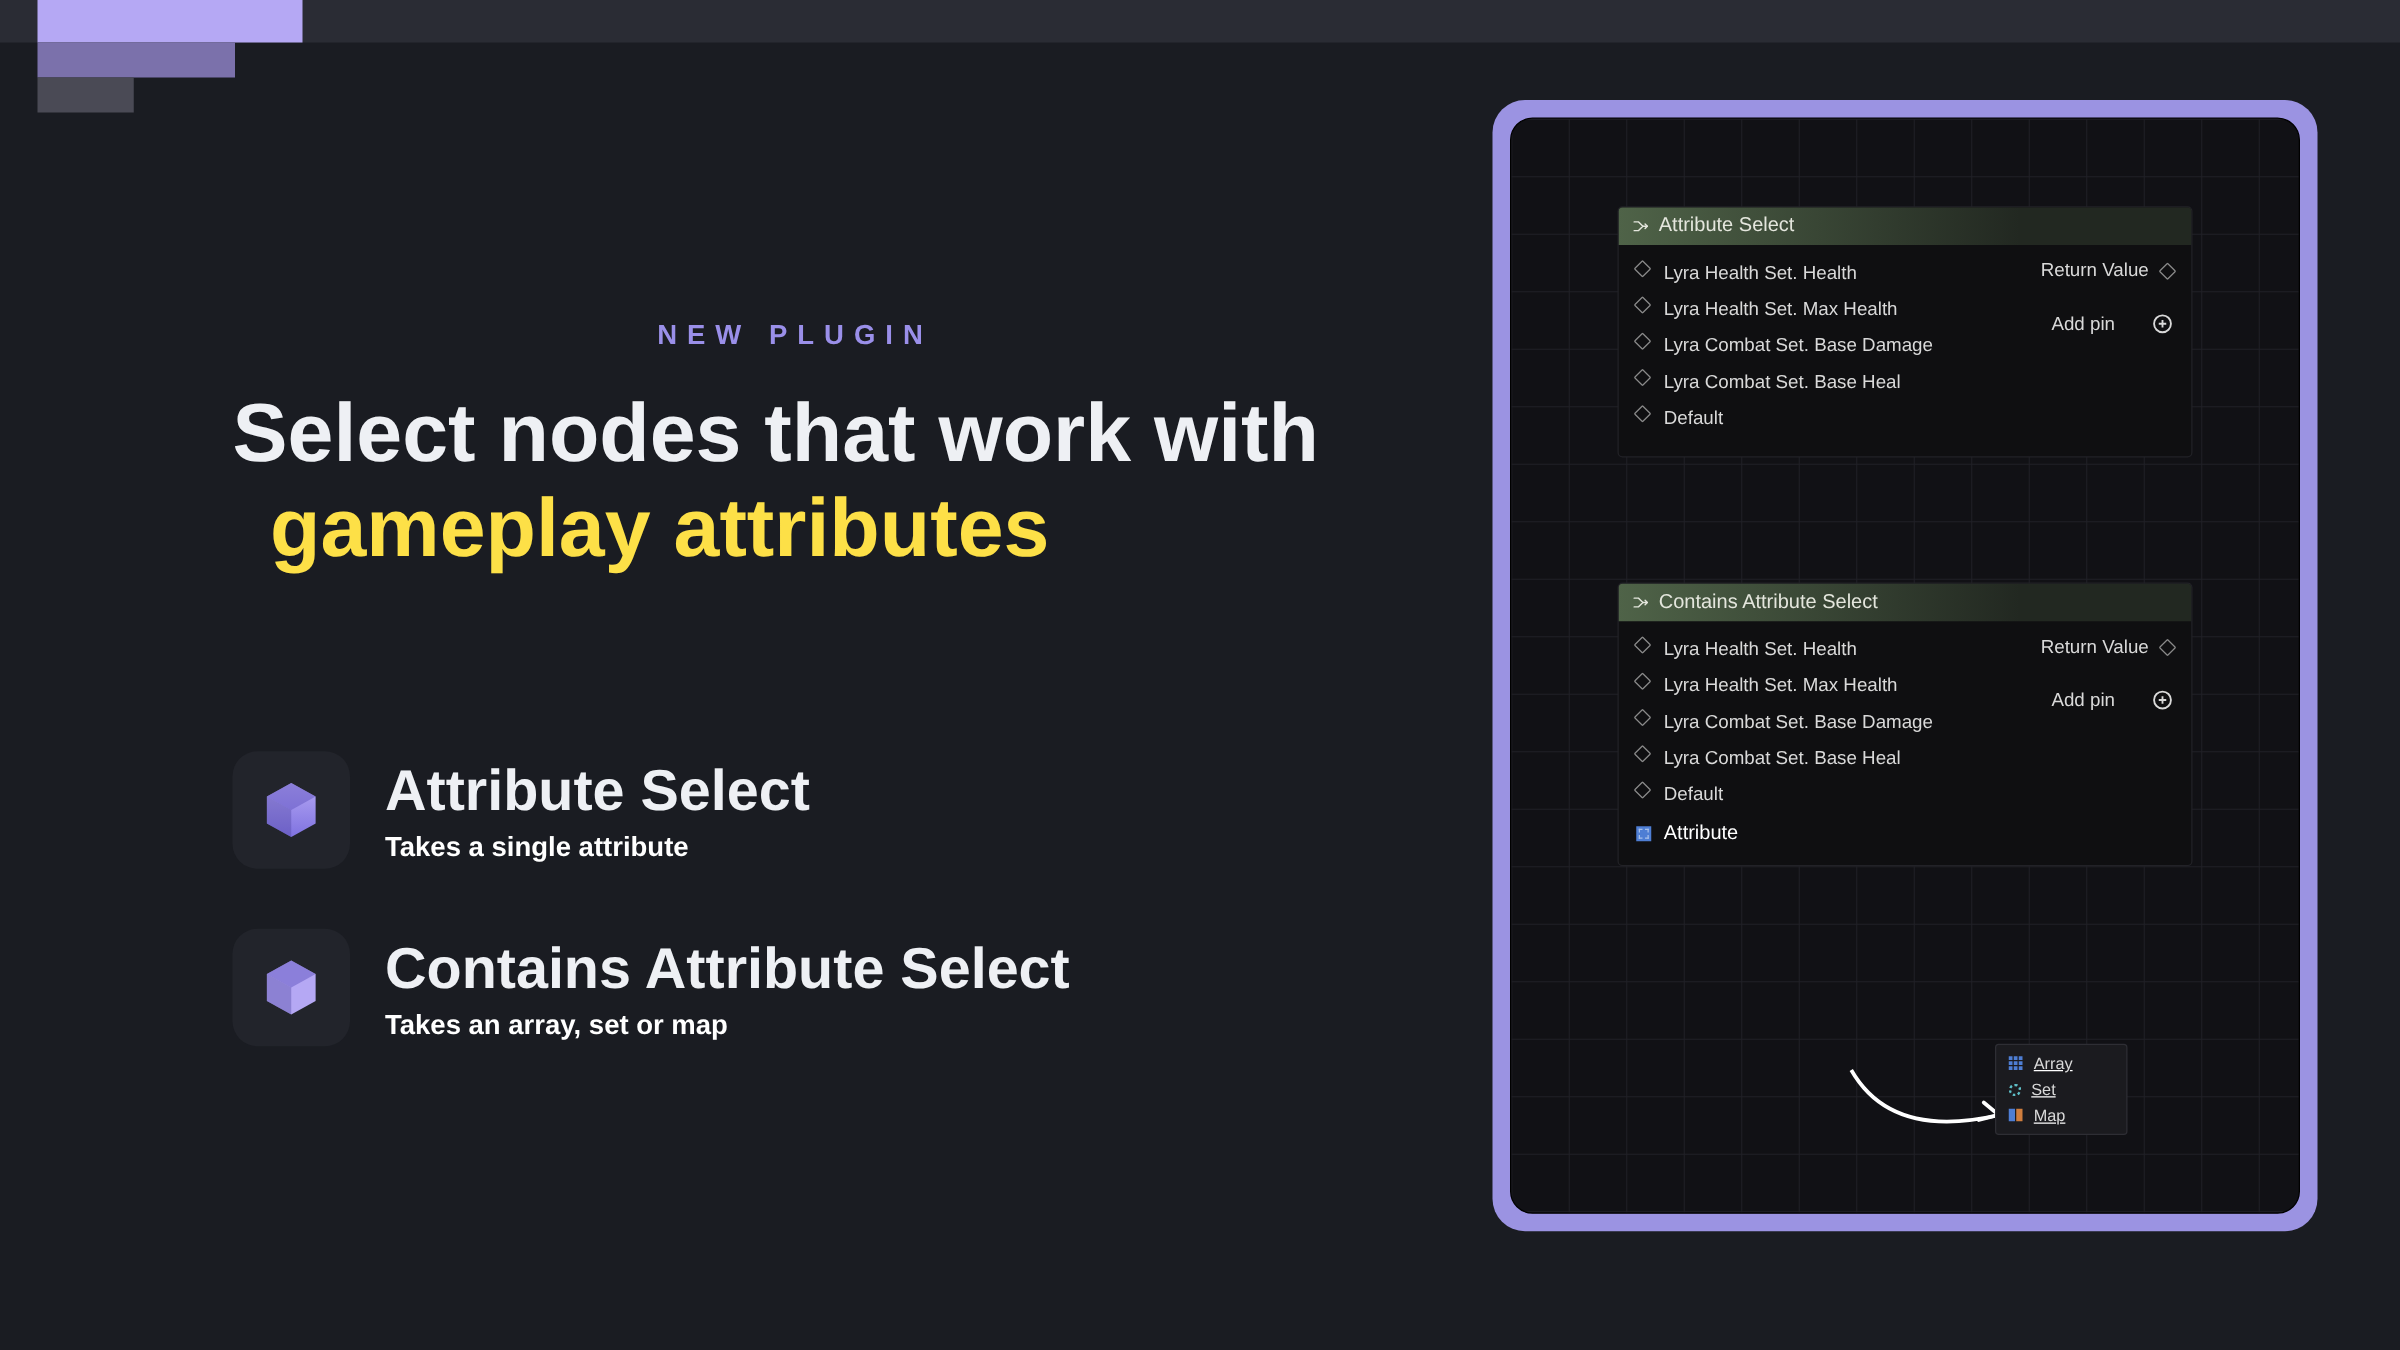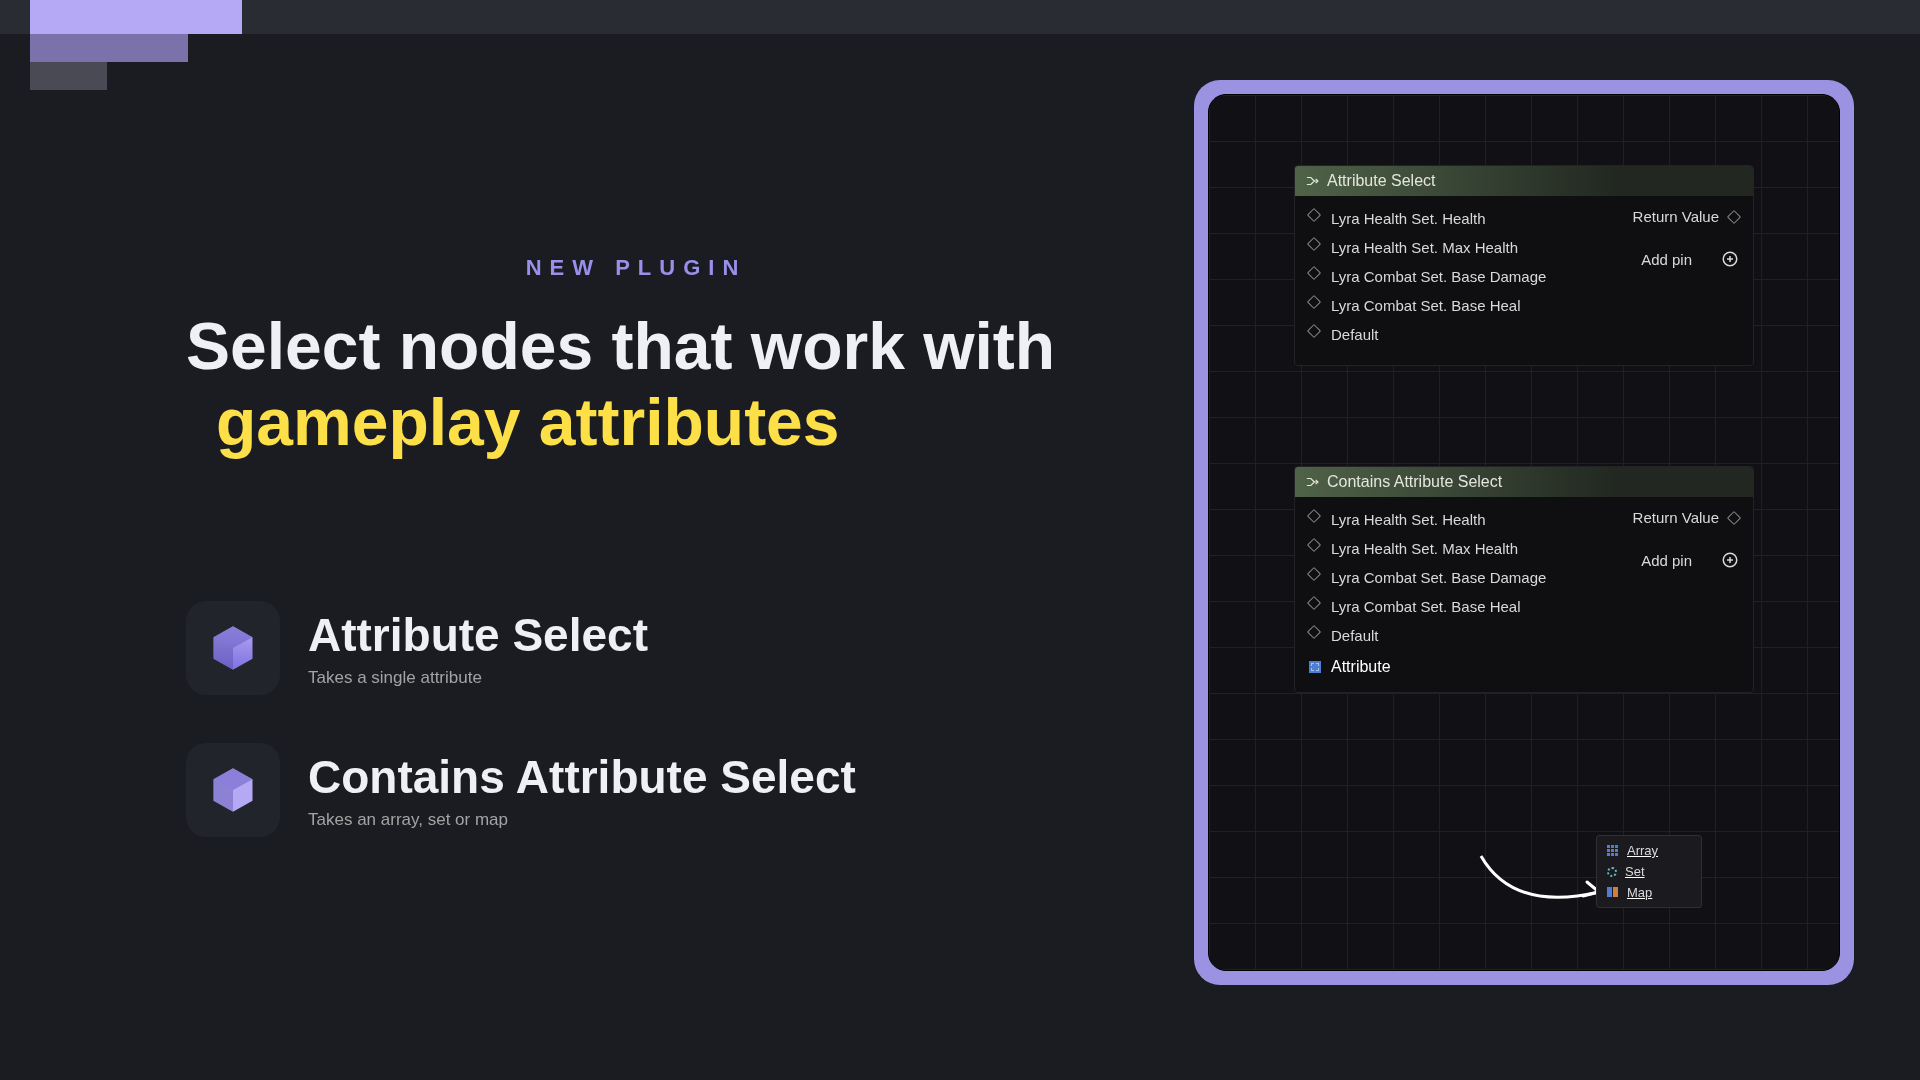--- a/index.html
+++ b/index.html
@@ -42,21 +42,21 @@
   }
   .headline .accent { color:#fde047;margin-left:30px; }
   .features { margin-top:140px; }
   .feature { display:flex; align-items:center; gap:28px; margin-bottom:48px; }
   .cube-badge {
     width:94px; height:94px; border-radius:20px;
     background:#22242b;
     display:flex; align-items:center; justify-content:center;
   }
   .feature-text h3 { font-size:46px; font-weight:700; color:#eef0f4; margin-bottom:6px; }
-  .feature-text p  { font-size:17px; color:#a3a3a3; font-weight:400; }
+  .feature-text p  { font-size:22px; color:#ffffff; font-weight:700; }
 
   
   .panel-outer {
     position:absolute;
     right:66px;
     top:80px;
     width:660px;
     height:905px;
     border-radius:26px;
     background:#9b93e2;

